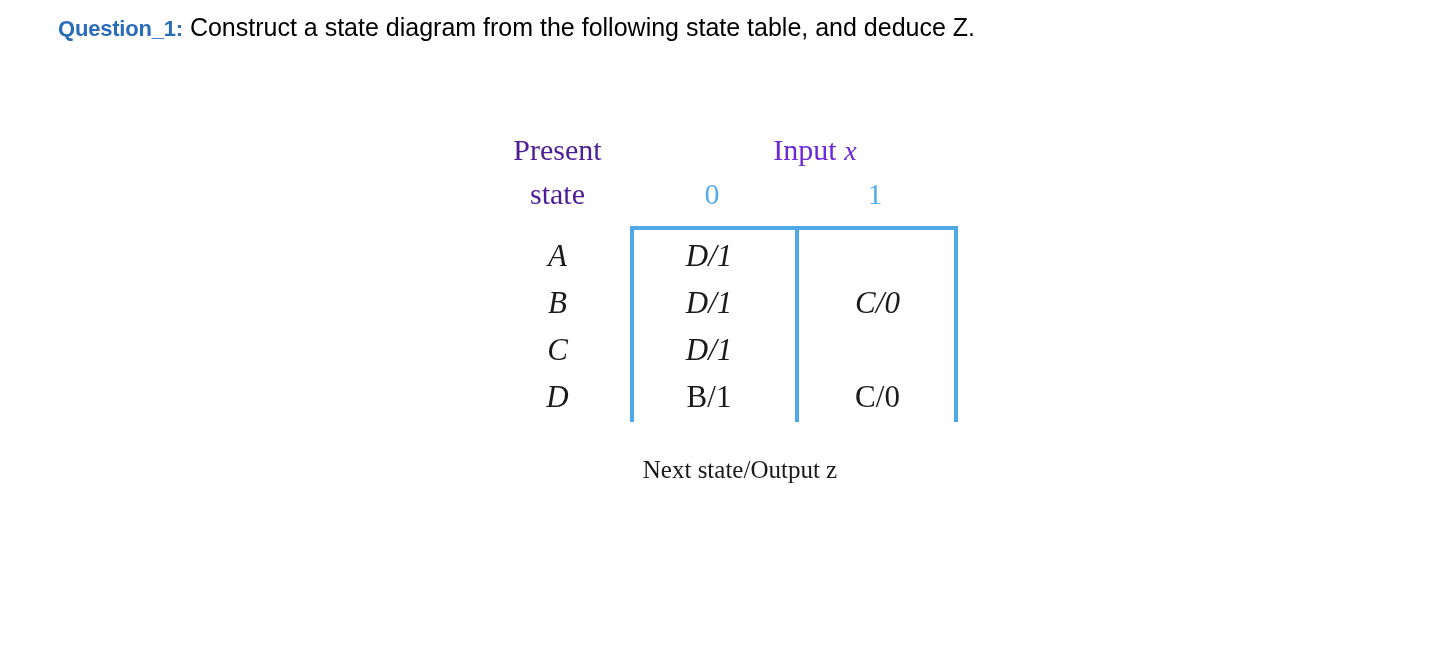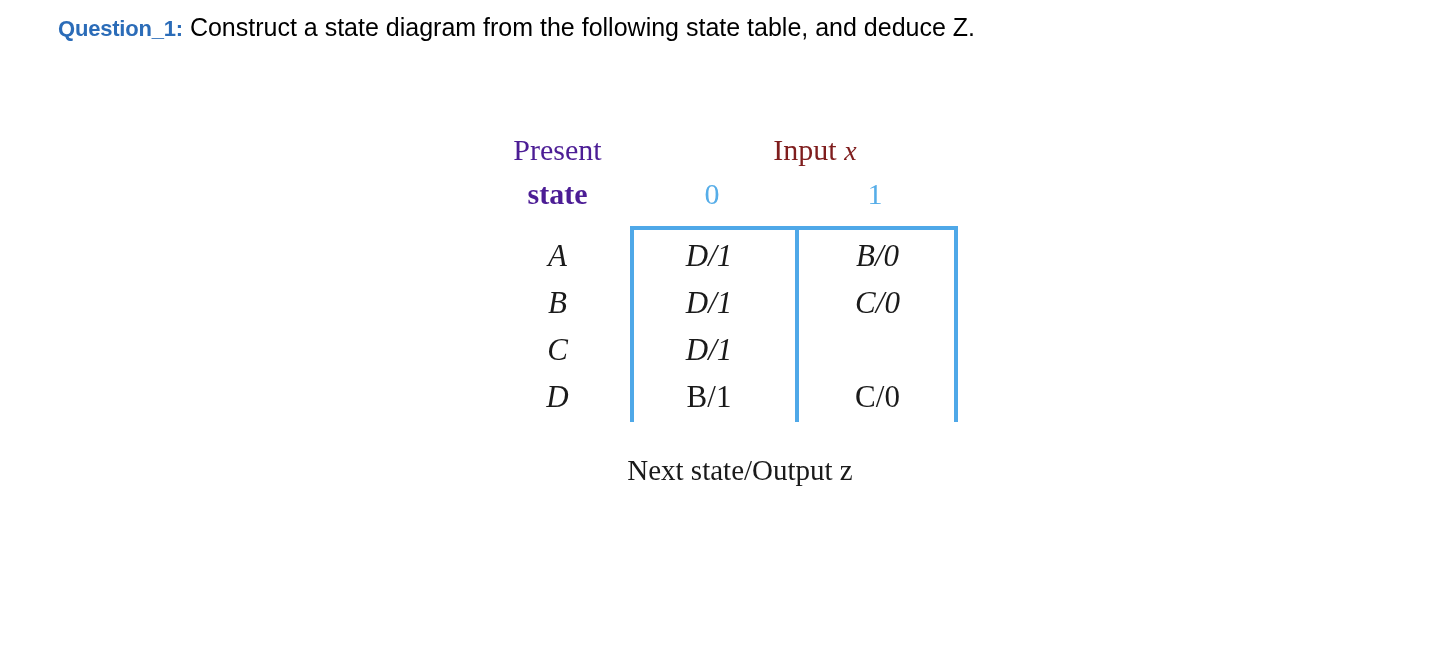--- a/index.html
+++ b/index.html
@@ -61,29 +61,29 @@
     position: absolute;
     left: 0px;
     top: 0px;
     width: 155px;
     text-align: center;
     color: #4c1d95;
     font-size: 30px;
     line-height: 44px;
   }
   .present-state .ps-l1 { display: block; }
-  .present-state .ps-l2 { display: block; font-weight: bold; }
+  .present-state .ps-l2 { display: block; }
 
   .input-x {
     position: absolute;
     left: 185px;
     top: 0px;
     width: 300px;
     text-align: center;
-    color: #7f1d1d;
+    color: #6d28d9;
     font-size: 30px;
     line-height: 44px;
     white-space: nowrap;
   }
   .input-x .var-x {
     font-style: italic;
     font-size: 28px;
   }
 
   .col-head {
@@ -155,21 +155,21 @@
   }
   .cell.upright { font-style: normal; text-align: center; }
 
   .caption {
     position: absolute;
     left: 60px;
     top: 322px;
     width: 400px;
     text-align: center;
     font-family: "Liberation Serif", serif;
-    font-size: 29px;
+    font-size: 25px;
     line-height: 40px;
     color: #1a1a1a;
     white-space: nowrap;
   }
 </style>
 </head>
 <body>
 
 <div class="question-line">
   <span class="question-tag">Question_1:</span><span class="question-text"> Construct a state diagram from the following state table, and deduce Z.</span>
@@ -196,21 +196,20 @@
   <div class="rule rule-top"></div>
   <div class="rule rule-v left"></div>
   <div class="rule rule-v mid"></div>
   <div class="rule rule-v right"></div>
 
   <div class="tbl-body">
 
     <div class="trow">
       <div class="cell state">A</div>
       <div class="cell c0">D/1</div>
-      <div class="cell c1">B/0</div>
     </div>
 
     <div class="trow">
       <div class="cell state">B</div>
       <div class="cell c0">D/1</div>
       <div class="cell c1">C/0</div>
     </div>
 
     <div class="trow">
       <div class="cell state">C</div>

